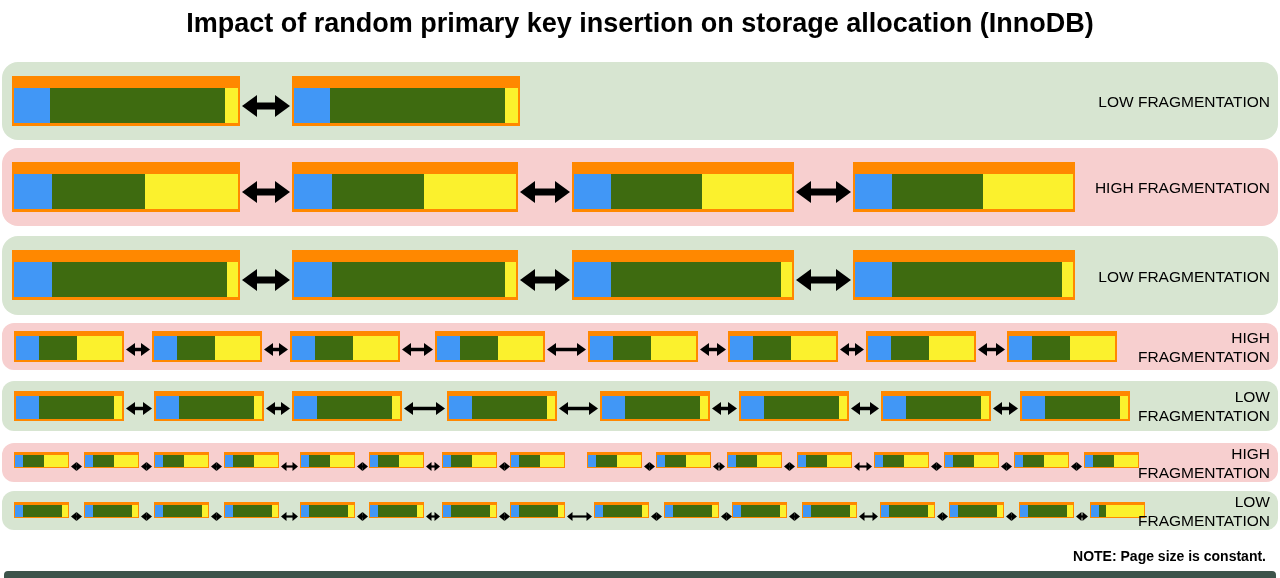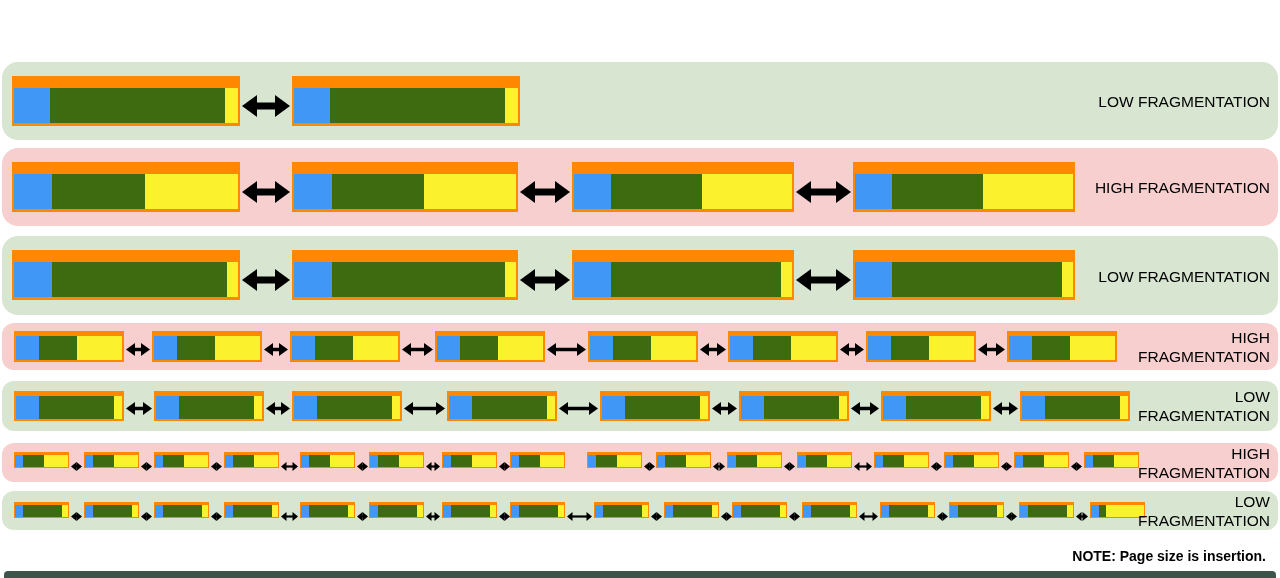--- a/index.html
+++ b/index.html
@@ -37,20 +37,21 @@
   }
   .bottom-bar{
     position:absolute;left:4px;right:4px;top:571px;height:7px;
     border-radius:4px 4px 0 0;
   }
 </style>
 </head>
 <body>
 
 <div id="stage">
+  <div class="title">Impact of random primary key insertion on storage allocation (InnoDB)</div>
   <div id="bands">
       <div class="band" style="top: 62px; height: 78px; background: rgb(215, 229, 209);">
         <div class="page" style="left: 10px; top: 14px; width: 228px; height: 50px; background: rgb(255, 136, 0);">
           <div class="content" style="inset: 12px 2px 3px;">
             <div class="seg" style="width: 16%; background: rgb(65, 151, 246);"></div>
             <div class="seg" style="width: 78%; background: rgb(62, 107, 16);"></div>
             <div class="seg" style="width: 6%; background: rgb(251, 241, 45);"></div>
           </div>
         </div>
         <div class="arrow" style="left: 240px; top: 32.5px;"><svg width="48" height="22" viewBox="0 0 48 22">
@@ -720,15 +721,15 @@
           <div class="content" style="inset: 3px 1px 1px;">
             <div class="seg" style="width: 15%; background: rgb(65, 151, 246);"></div>
             <div class="seg" style="width: 14%; background: rgb(62, 107, 16);"></div>
             <div class="seg" style="width: 71%; background: rgb(251, 241, 45);"></div>
           </div>
         </div>
         <div class="row-label" style="top: 19.5px;">LOW
 FRAGMENTATION</div>
       </div>
     </div>
-  <div class="note">NOTE: Page size is insertion.</div>
+  <div class="note">NOTE: Page size is constant.</div>
   <div class="bottom-bar" style="background: rgb(61, 84, 75);"></div>
 </div>
 
 </body></html>

